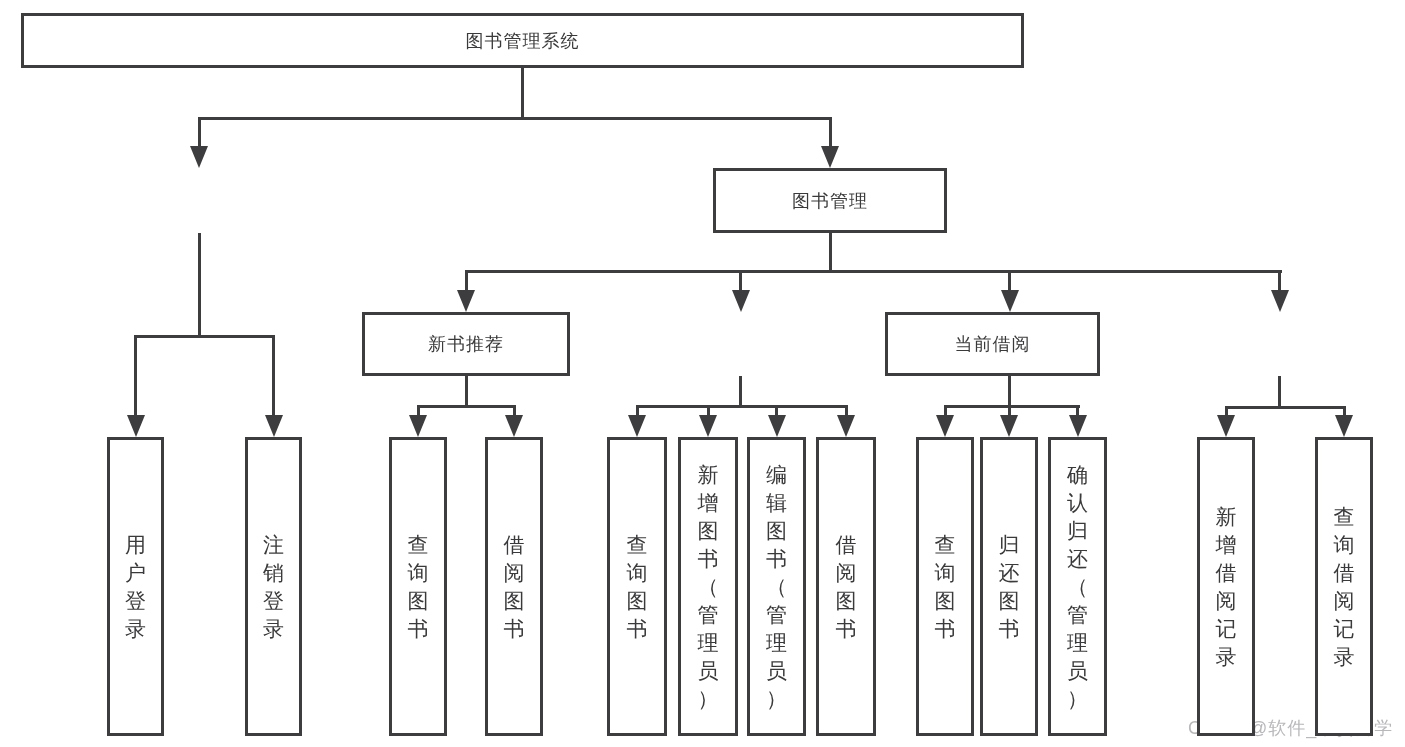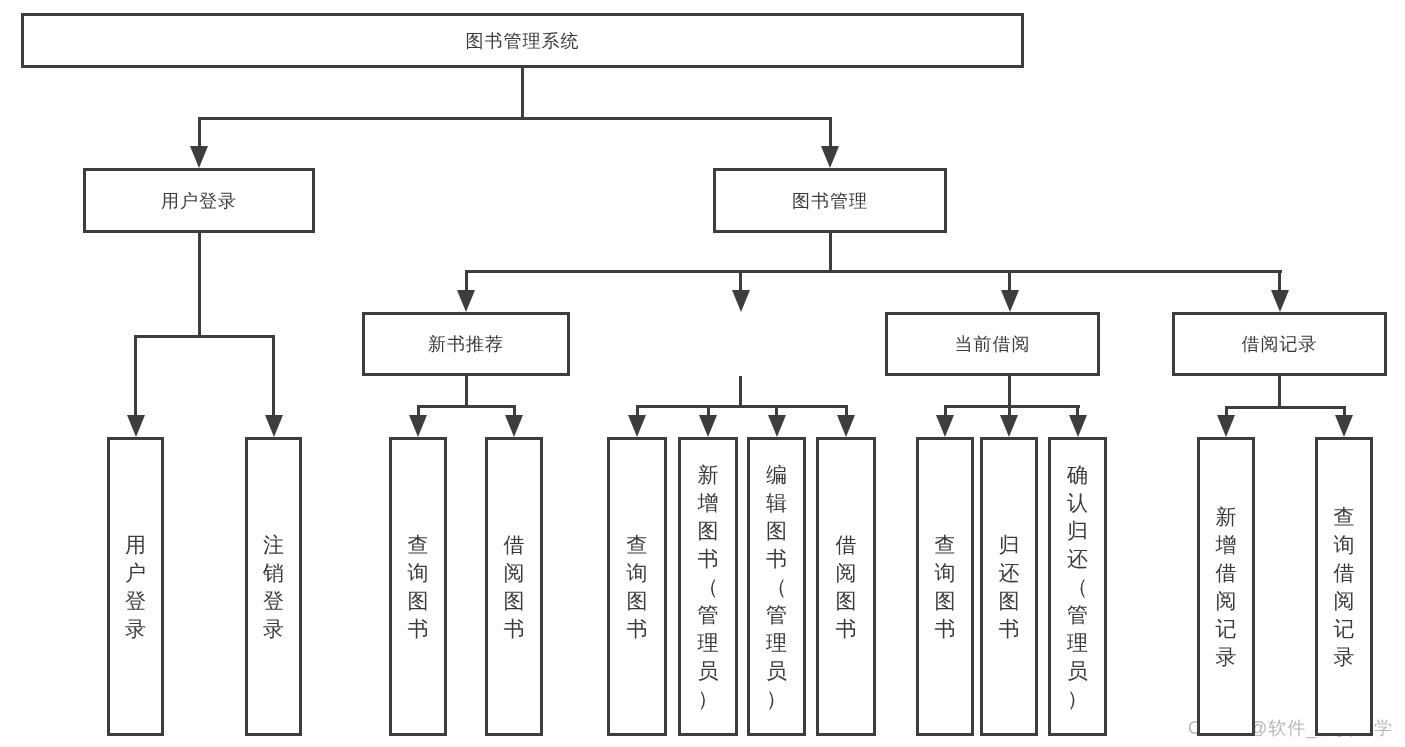--- a/index.html
+++ b/index.html
@@ -60,34 +60,28 @@
   }
 </style>
 </head>
 <body>
 
 <div id="stage">
   <div id="watermark">CSDN @软件_小贺同学</div>
 <div class="node" style="left: 21px; top: 13px; width: 1003px; height: 55px;">
       <span class="label">图书管理系统</span>
     </div>
-    <div class="node" style="left: 83px; top: 168px; width: 232px; height: 65px;">
-      <span class="label">用户登录</span>
-    </div>
     <div class="node" style="left: 362px; top: 312px; width: 208px; height: 64px;">
       <span class="label">新书推荐</span>
     </div>
     <div class="node" style="left: 713px; top: 168px; width: 234px; height: 65px;">
       <span class="label">图书管理</span>
     </div>
     <div class="node" style="left: 885px; top: 312px; width: 215px; height: 64px;">
       <span class="label">当前借阅</span>
-    </div>
-    <div class="node" style="left: 1172px; top: 312px; width: 215px; height: 64px;">
-      <span class="label">借阅记录</span>
     </div>
     <div class="node v" style="left: 107px; top: 437px; width: 57px; height: 299px;">
       <span class="label">用
 户
 登
 录</span>
     </div>
     <div class="node v" style="left: 245px; top: 437px; width: 57px; height: 299px;">
       <span class="label">注
 销

